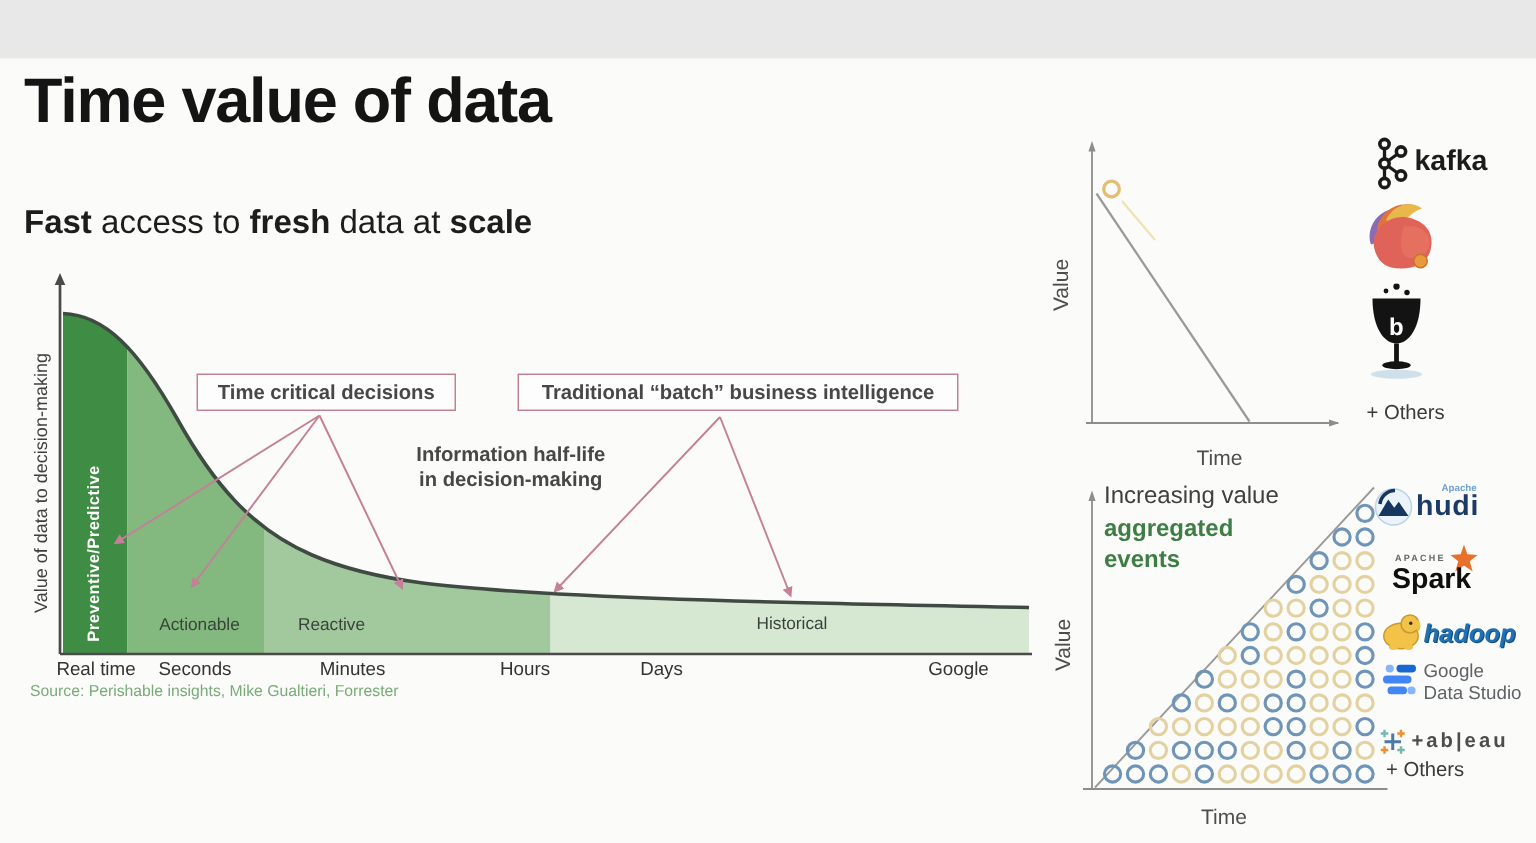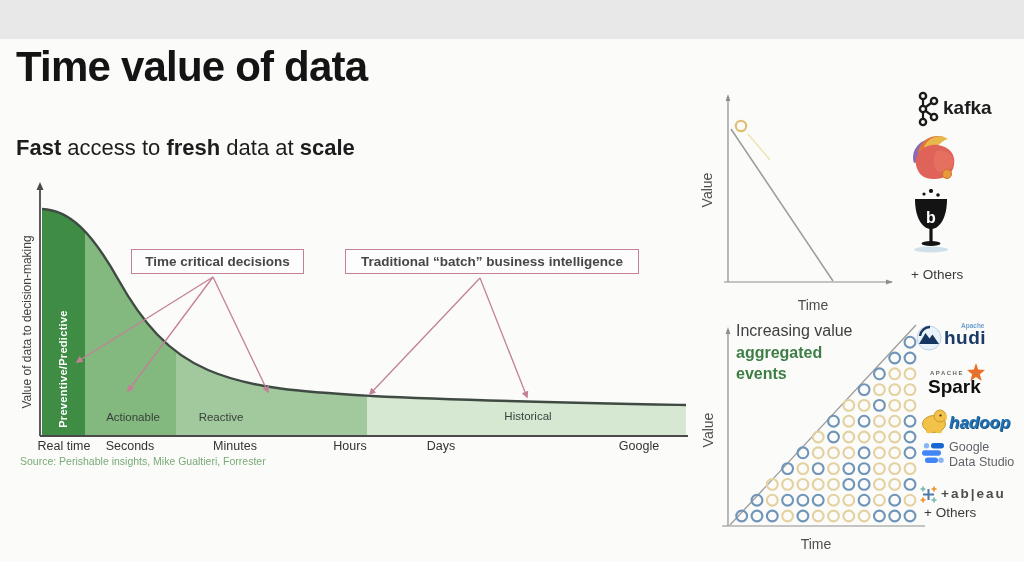--- a/index.html
+++ b/index.html
@@ -194,20 +194,24 @@
   <div class="abs xtick" style="left:24px;">Real time</div>
   <div class="abs xtick" style="left:90px;">Seconds</div>
   <div class="abs xtick" style="left:195px;">Minutes</div>
   <div class="abs xtick" style="left:310px;">Hours</div>
   <div class="abs xtick" style="left:401px;">Days</div>
   <div class="abs xtick" style="left:599px;">Google</div>
 
   <div class="abs callout" style="left: 131px; width: 171px; border-color: rgb(196, 128, 153);">Time critical decisions</div>
   <div class="abs callout" style="left: 345px; width: 292px; border-color: rgb(196, 128, 153);">Traditional “batch” business intelligence</div>
 
+  <div class="abs note-center">
+    <div>Information half-life</div>
+    <div>in decision-making</div>
+  </div>
 
   <div class="abs source" style="color: rgb(121, 171, 120);">Source: Perishable insights, Mike Gualtieri, Forrester</div>
 
   <div class="abs vtext mini-axis-label" style="left:647px;top:143px;width:120px;">Value</div>
   <div class="abs mini-axis-label" style="left:773px;top:258px;width:80px;text-align:center;">Time</div>
 
   <svg class="abs" style="left:915px;top:52px;" width="26" height="36" viewBox="0 0 26 36">
     <g stroke="#1a1a1a" stroke-width="2.2">
       <line x1="8" y1="5" x2="8" y2="31"></line>
       <line x1="8" y1="18" x2="19" y2="10"></line>

